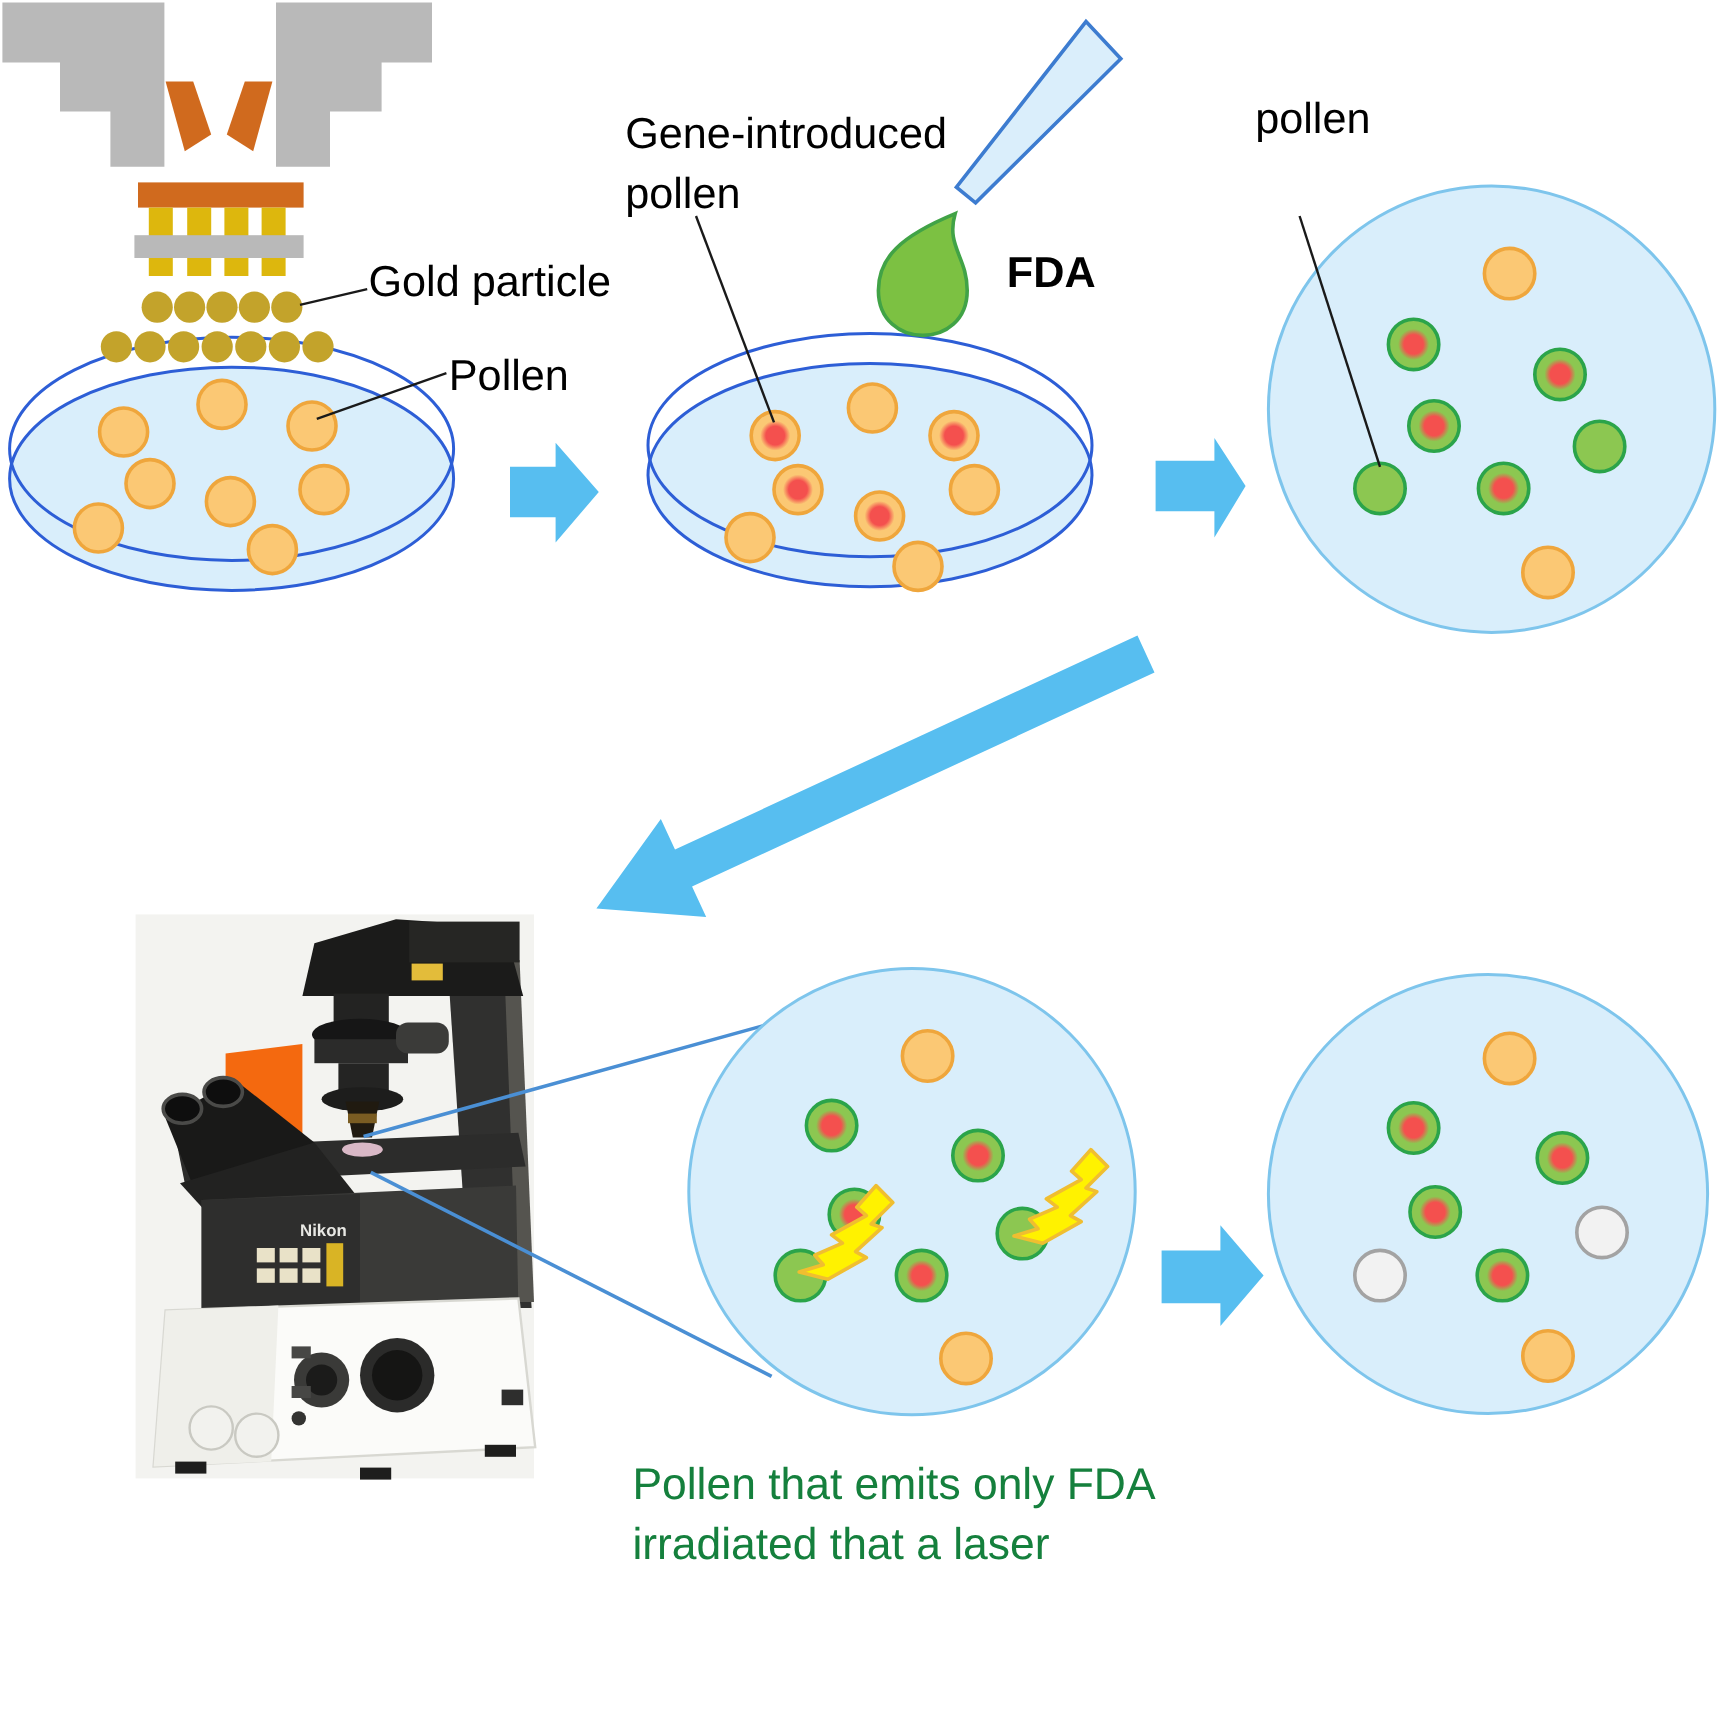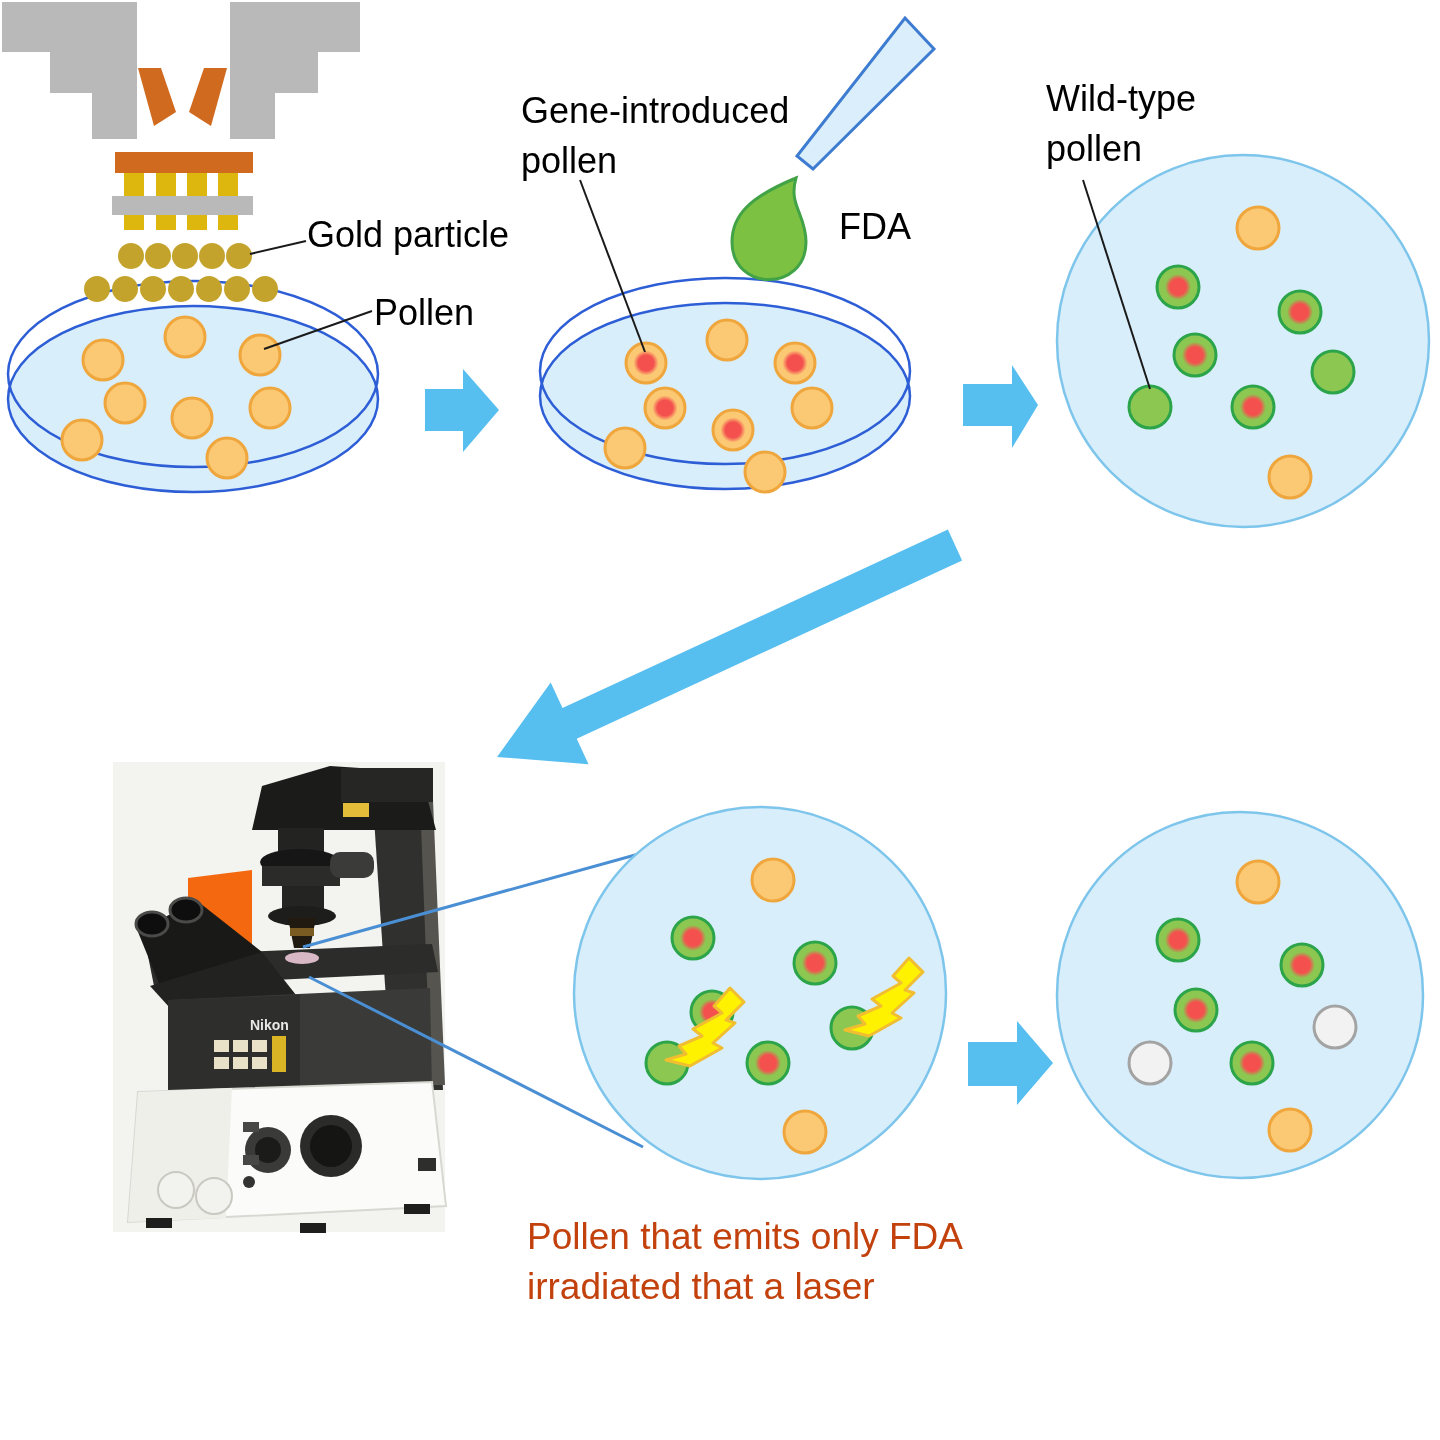--- a/index.html
+++ b/index.html
@@ -6,21 +6,21 @@
   .canvas {
     position:relative; width:1440px; height:1440px; background:#ffffff;
     font-family:"Liberation Sans", sans-serif; overflow:hidden;
   }
   .canvas svg { position:absolute; left:0; top:0; }
   .lbl {
     position:absolute; color:#000; font-size:36px; line-height:50px;
     white-space:nowrap; z-index:5;
   }
   .caption {
-    position:absolute; left:527px; top:1212px; color:#c2410c;
+    position:absolute; left:527px; top:1212px; color:#15803d;
     font-size:37px; line-height:50px; white-space:nowrap; z-index:5;
   }
 </style>
 </head>
 <body>
 
 <div class="canvas">
 
 <svg width="1440" height="1440" viewBox="0 0 1440 1440">
   <defs>
@@ -244,28 +244,27 @@
     <line x1="580" y1="180" x2="645" y2="352"></line>
     <line x1="1083" y1="180" x2="1150" y2="389"></line>
   </g>
 </svg>
 
 <div class="lbl" style="left:521px; top:86px;">
   <div>Gene-introduced</div>
   <div>pollen</div>
 </div>
 
-<div class="lbl" style="left:839px; top:202px;">FDA</div>
+<div class="lbl" style="left:839px; top:202px;font-weight:bold;">FDA</div>
 
 <div class="lbl" style="left:307px; top:210px;">Gold particle</div>
 
 <div class="lbl" style="left:374px; top:288px;">Pollen</div>
 
 <div class="lbl" style="left:1046px; top:74px;">
-  <div>Wild-type</div>
   <div>pollen</div>
 </div>
 
 <div class="caption">
   <div>Pollen that emits only FDA</div>
   <div>irradiated that a laser</div>
 </div>
 
 </div>
 

